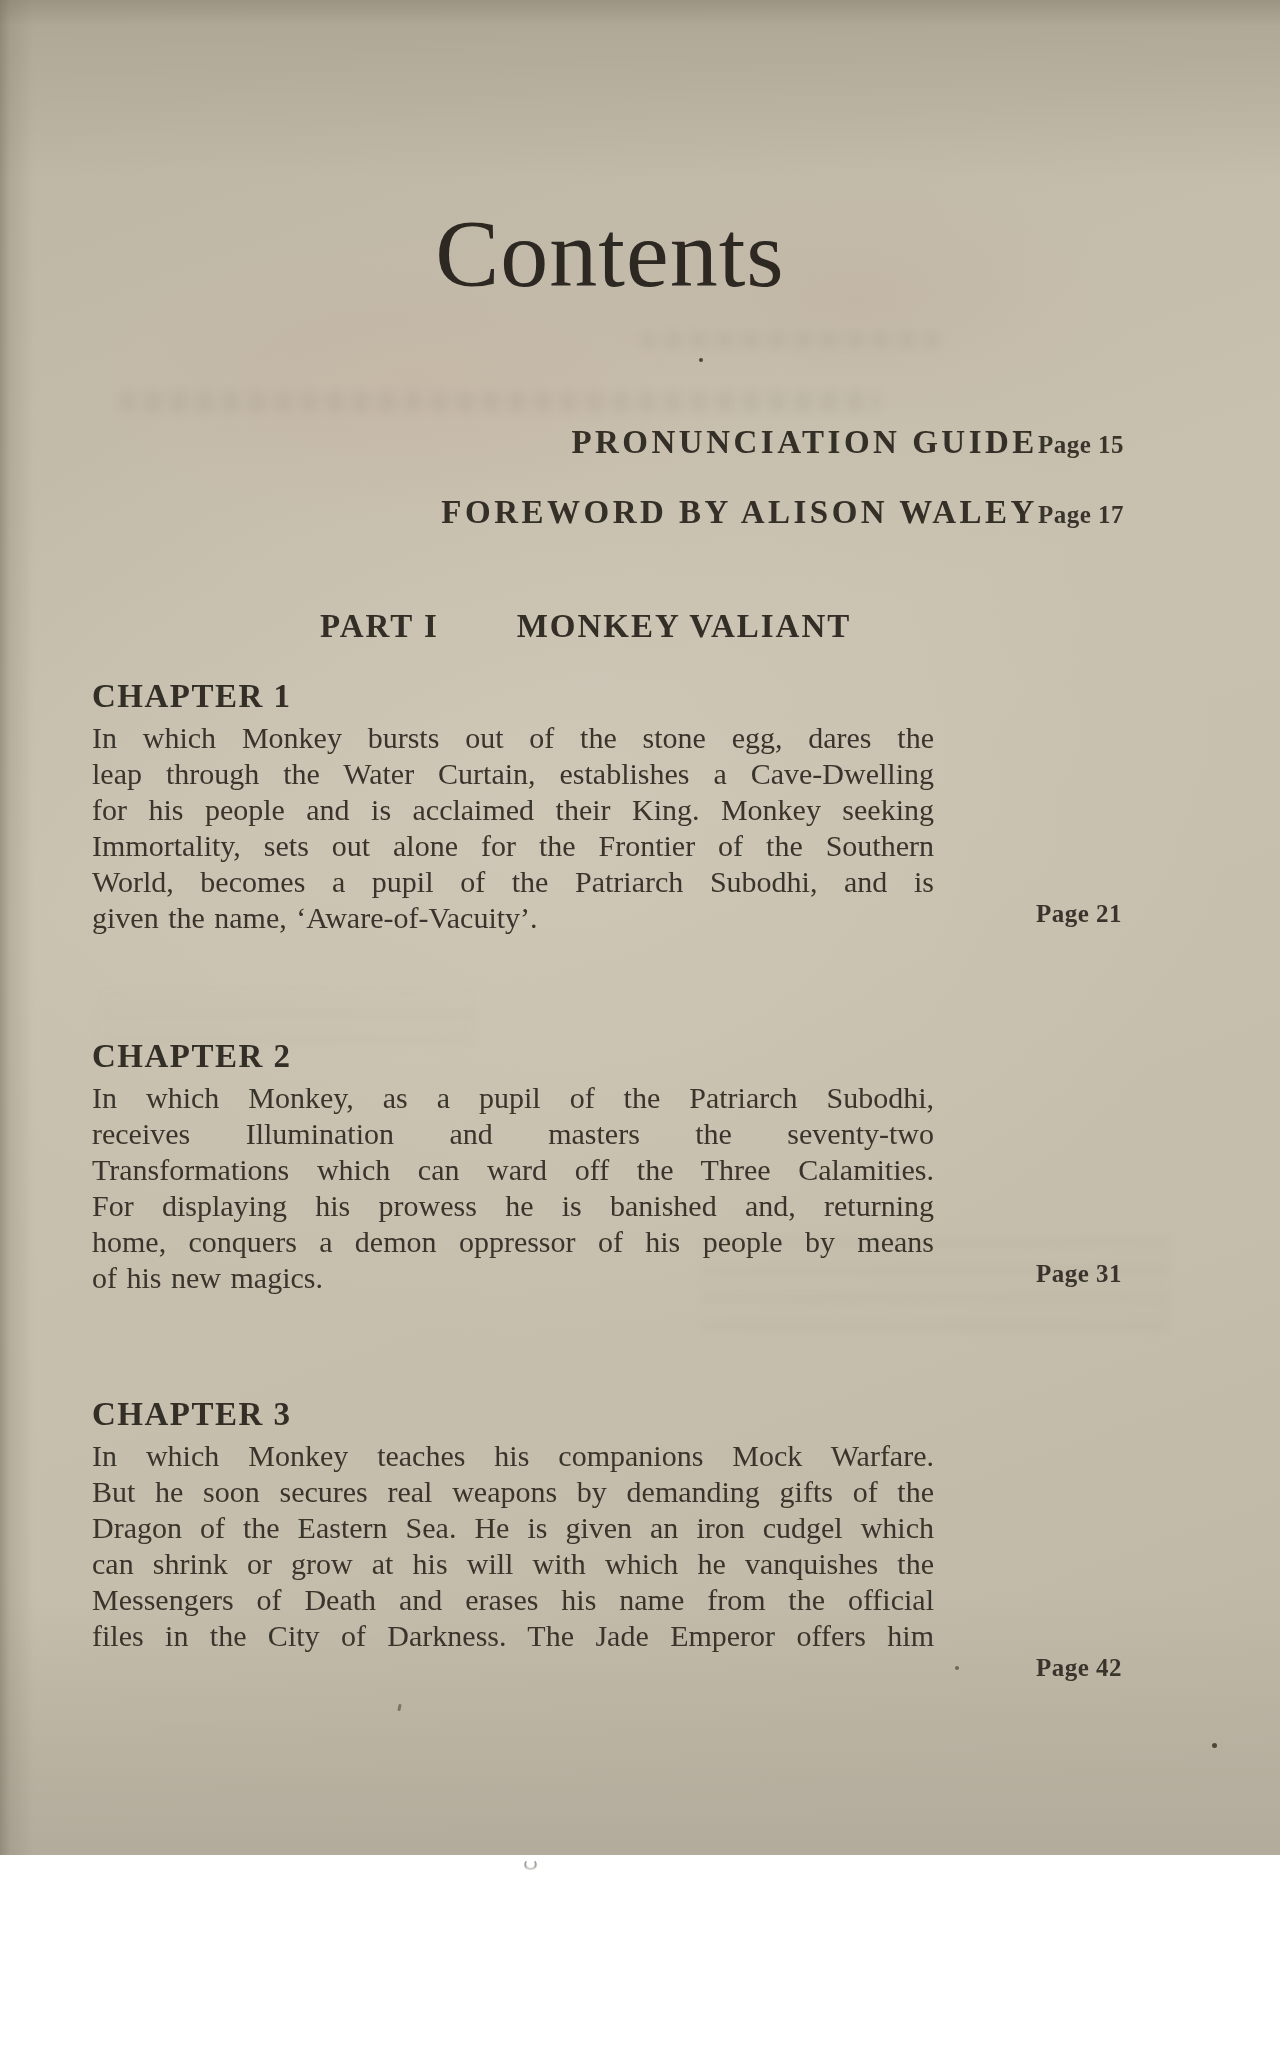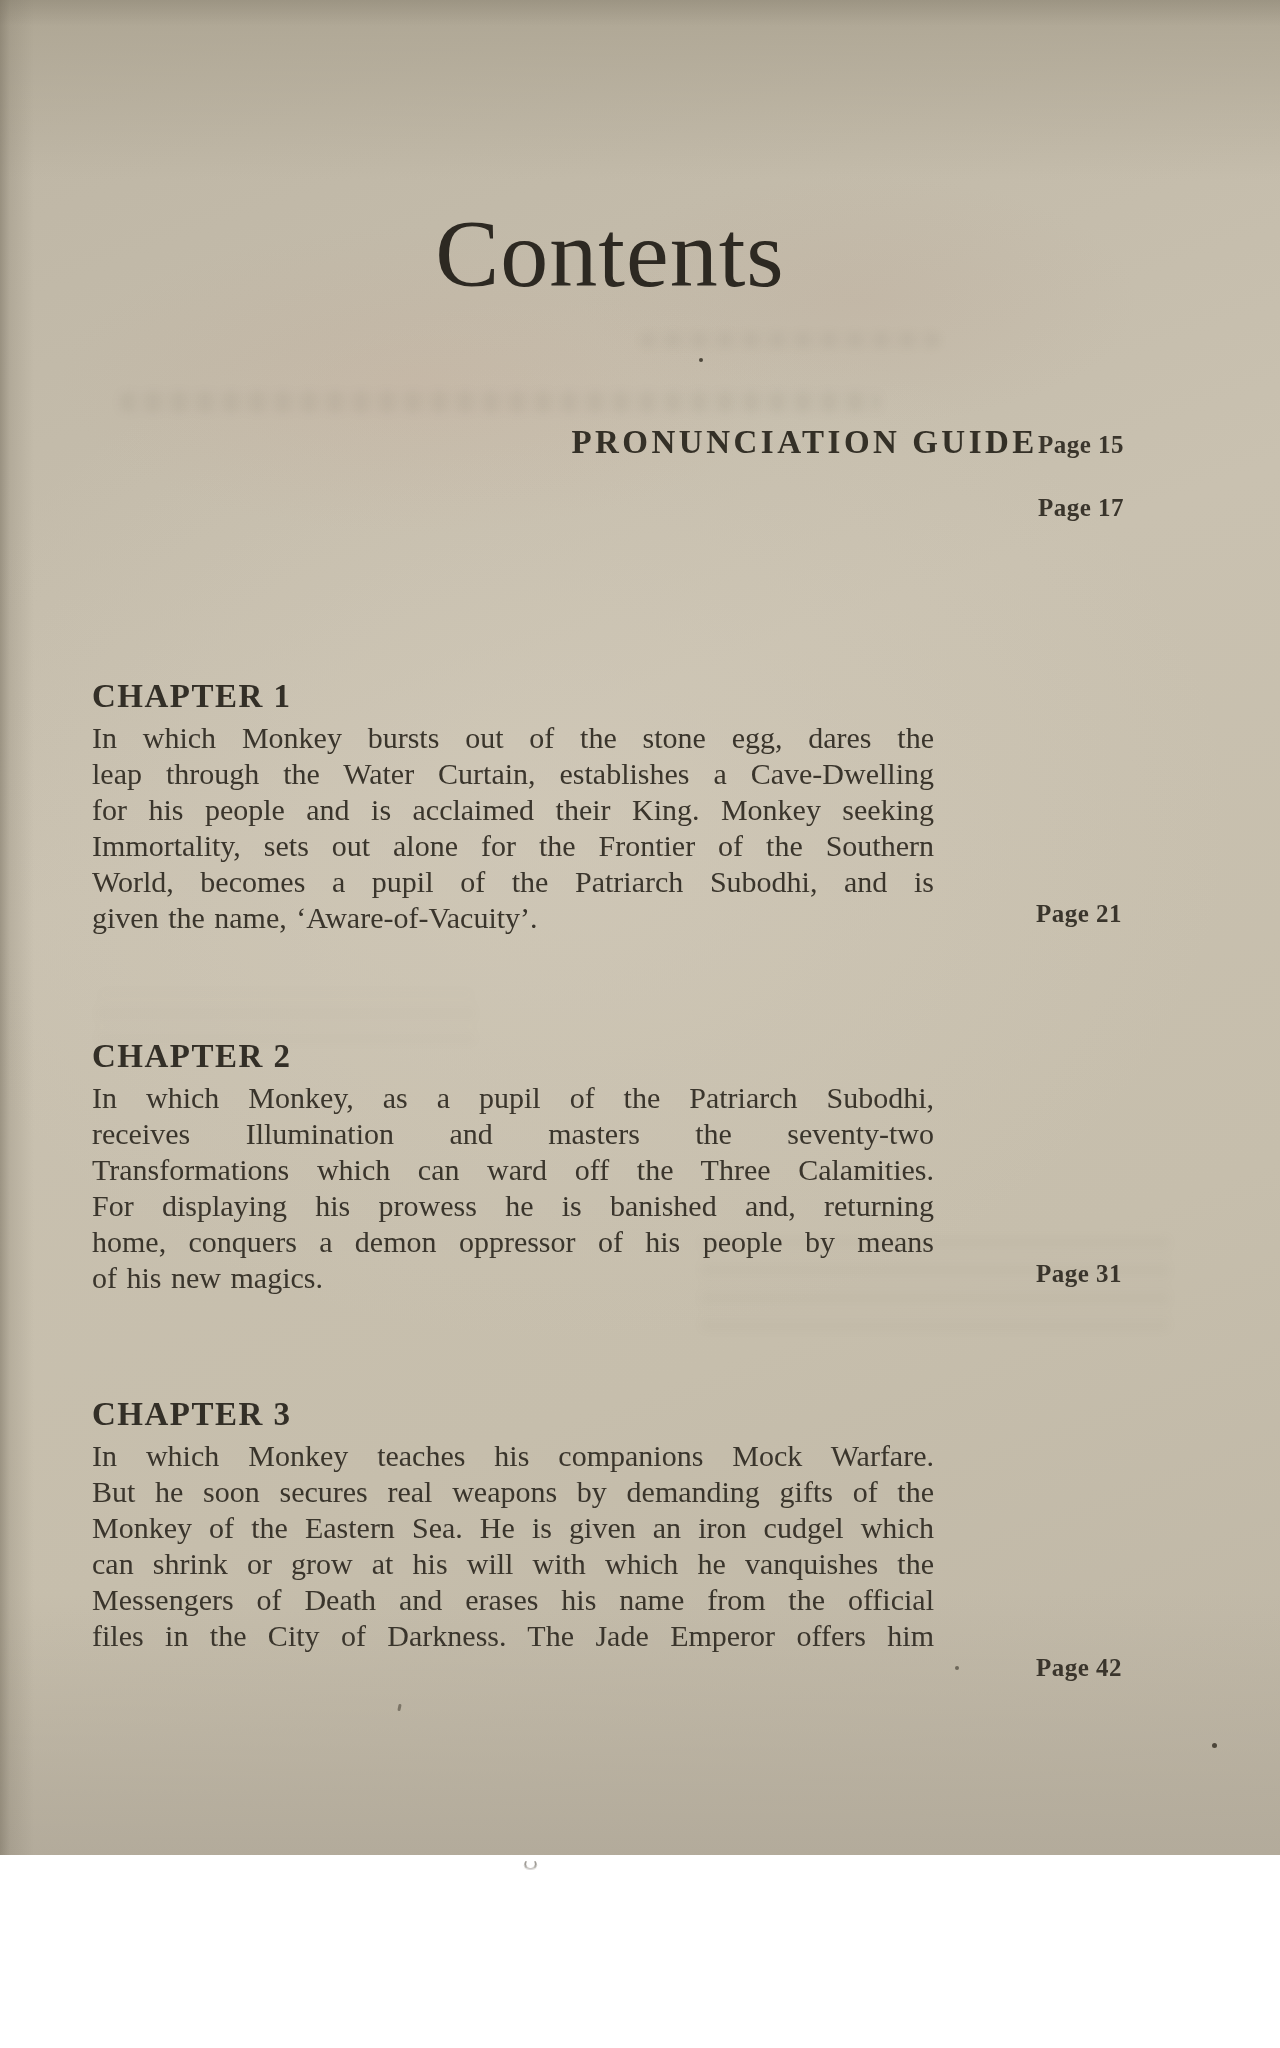--- a/index.html
+++ b/index.html
@@ -125,23 +125,28 @@
   <div class="speck-v"></div>
   <div class="speck-c"></div>
 
   <h1 class="title">Contents</h1>
 
   <div class="fm-row fm-row-1">
     <span class="fm-label">PRONUNCIATION GUIDE</span>
     <span class="pagenum">Page 15</span>
   </div>
   <div class="fm-row fm-row-2">
+    <span class="fm-label">FOREWORD BY ALISON WALEY</span>
     <span class="pagenum">Page 17</span>
   </div>
 
+  <div class="part-row">
+    <span class="part-no">PART I</span>
+    <span class="part-title">MONKEY VALIANT</span>
+  </div>
 
   <div class="chapter ch-1">
     <div class="ch-heading">CHAPTER 1</div>
     <div class="ch-lines">
       <div class="ln just">In which Monkey bursts out of the stone egg, dares the</div>
       <div class="ln just">leap through the Water Curtain, establishes a Cave-Dwelling</div>
       <div class="ln just">for his people and is acclaimed their King. Monkey seeking</div>
       <div class="ln just">Immortality, sets out alone for the Frontier of the Southern</div>
       <div class="ln just">World, becomes a pupil of the Patriarch Subodhi, and is</div>
       <div class="ln">given the name, ‘Aware-of-Vacuity’.</div>
@@ -160,21 +165,21 @@
       <div class="ln">of his new magics.</div>
     </div>
   </div>
   <span class="pagenum ch-pagenum pg-ch-2">Page 31</span>
 
   <div class="chapter ch-3">
     <div class="ch-heading">CHAPTER 3</div>
     <div class="ch-lines">
       <div class="ln just">In which Monkey teaches his companions Mock Warfare.</div>
       <div class="ln just">But he soon secures real weapons by demanding gifts of the</div>
-      <div class="ln just">Monkey of the Eastern Sea. He is given an iron cudgel which</div>
+      <div class="ln just">Dragon of the Eastern Sea. He is given an iron cudgel which</div>
       <div class="ln just">can shrink or grow at his will with which he vanquishes the</div>
       <div class="ln just">Messengers of Death and erases his name from the official</div>
       <div class="ln just">files in the City of Darkness. The Jade Emperor offers him</div>
     </div>
   </div>
   <span class="pagenum ch-pagenum pg-ch-3">Page 42</span>
 
   <div class="watermark">知乎 @文献传递小能手</div>
 
 </div>

